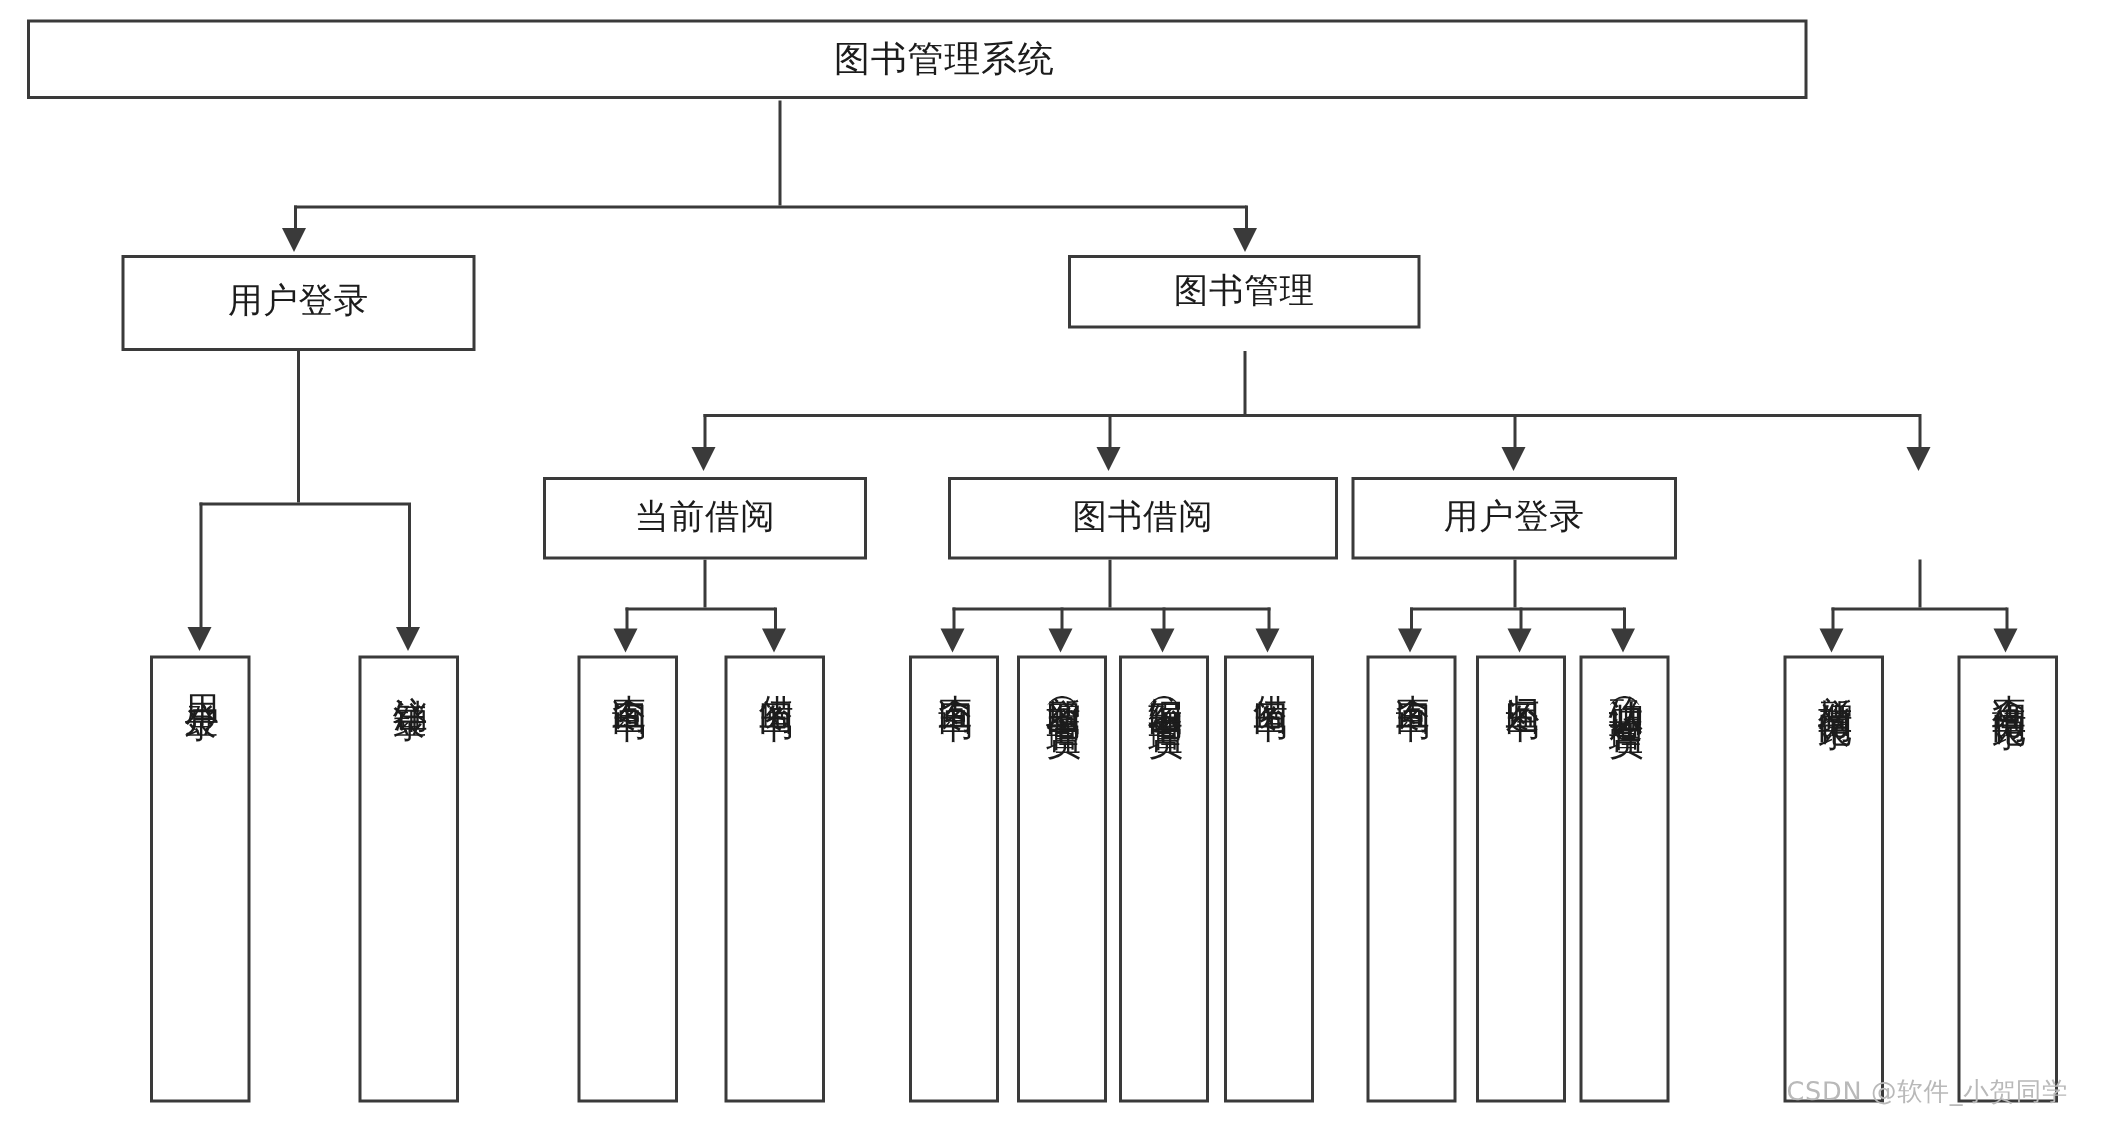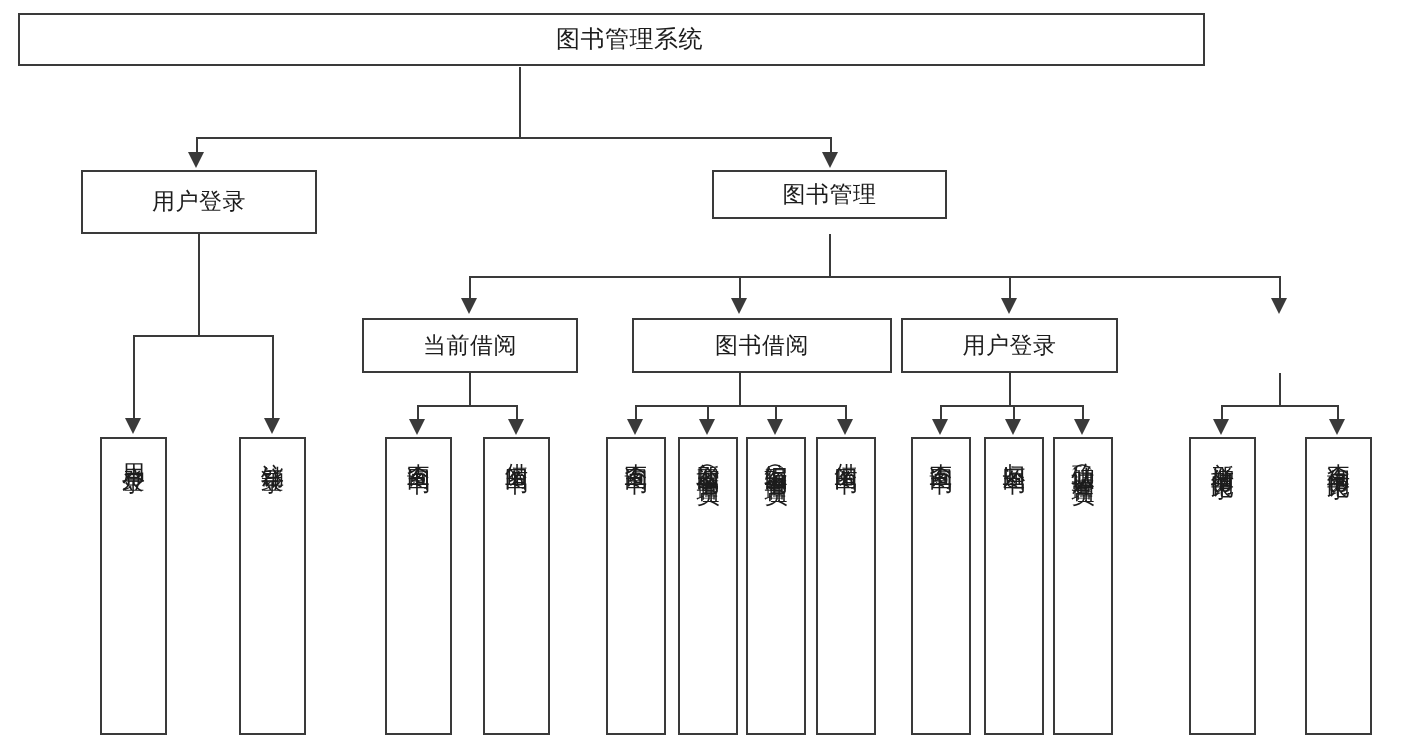--- a/index.html
+++ b/index.html
@@ -199,14 +199,15 @@
   <div class="node vert" style="left:1053px; top:437px; width:60px; height:298px;">
     <span class="label">确认归还（管理员）</span>
   </div>
   <div class="node vert" style="left:1189px; top:437px; width:67px; height:298px;">
     <span class="label">新增借阅记录</span>
   </div>
   <div class="node vert" style="left:1305px; top:437px; width:67px; height:298px;">
     <span class="label">查询借阅记录</span>
   </div>
 
+  <div class="watermark" style="left:1191px; top:716px;">CSDN @软件_小贺同学</div>
 
 </div>
 
 </body></html>

